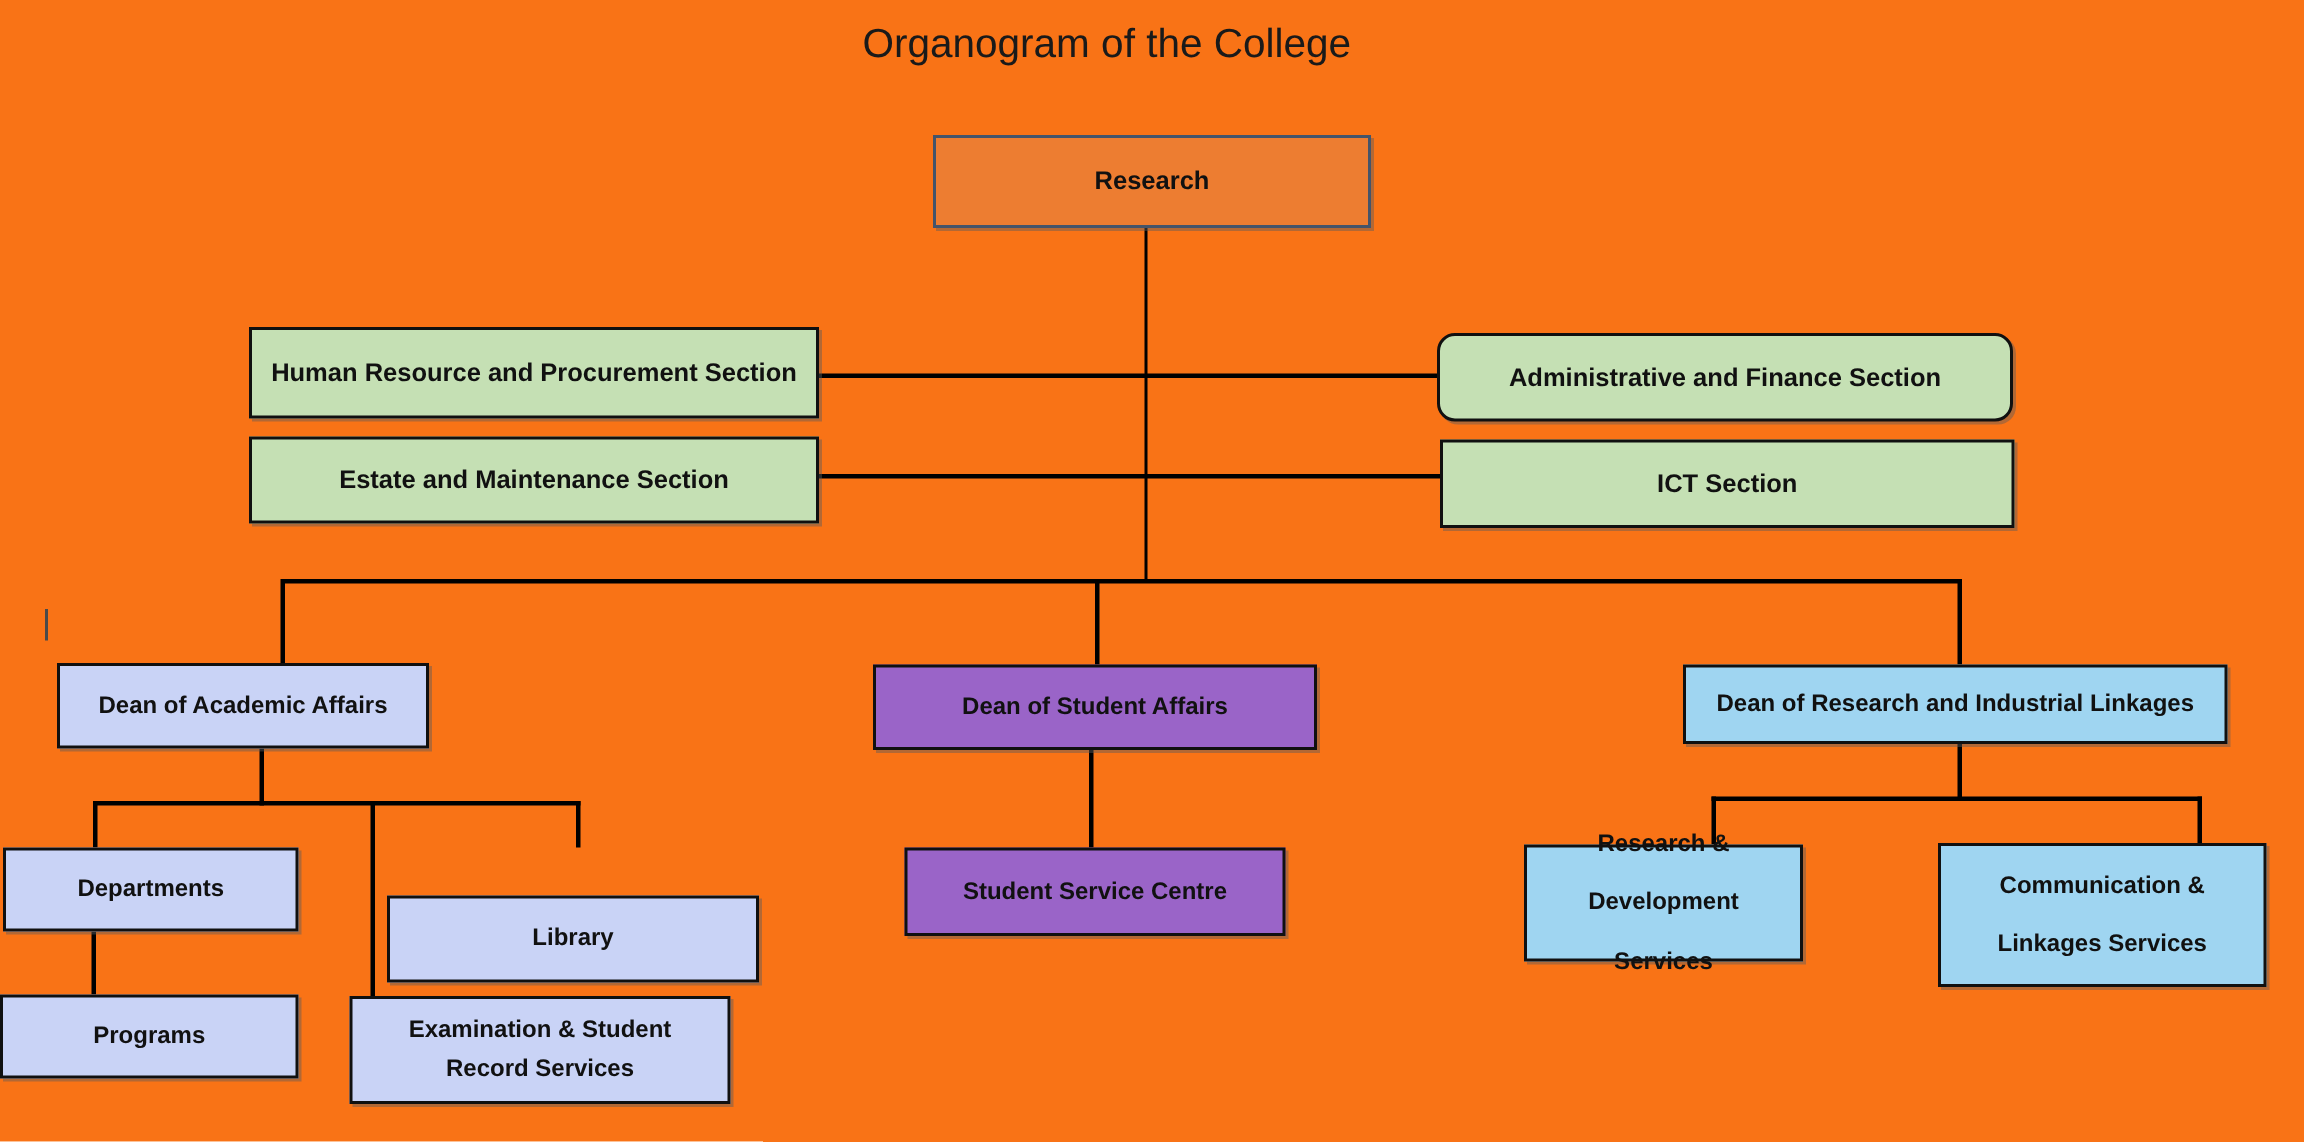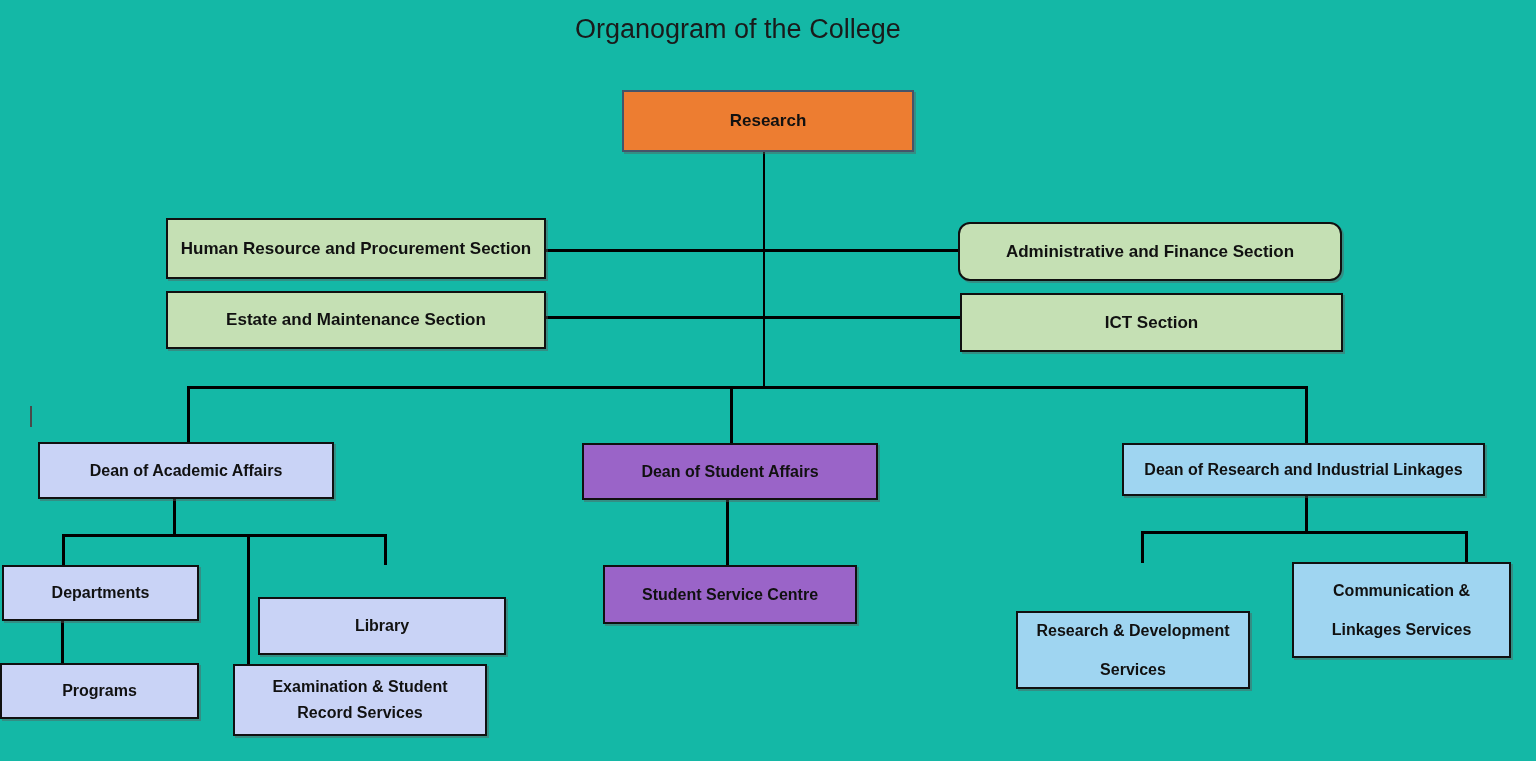--- a/index.html
+++ b/index.html
@@ -5,21 +5,21 @@
   html, body {
     margin: 0;
     padding: 0;
     background: #ffffff;
     font-family: "Liberation Sans", sans-serif;
   }
   #canvas {
     position: relative;
     width: 1536px;
     height: 761px;
-    background: #14b8a6;
+    background: #f97316;
     overflow: hidden;
   }
   .title {
     position: absolute;
     left: 575px;
     top: 14px;
     font-size: 27px;
     font-weight: 400;
     color: #1a1a1a;
     white-space: nowrap;
@@ -60,29 +60,29 @@
   .hline { height: 3px; }
   .vline { width: 3px; }
   .vline.thin { width: 2px; }
 
   
   #n-president { left: 622px; top: 90px;  width: 292px; height: 62px; }
   #n-hr        { left: 166px; top: 218px; width: 380px; height: 61px; }
   #n-estate    { left: 166px; top: 291px; width: 380px; height: 58px; }
   #n-admin     { left: 958px; top: 222px; width: 384px; height: 59px; border-radius: 12px; }
   #n-ict       { left: 960px; top: 293px; width: 383px; height: 59px; }
-  #n-dean-academic { left: 38px;   top: 442px; width: 296px; height: 57px; }
+  #n-dean-academic { left: 38px;   top: 442px; width: 248px; height: 57px; }
   #n-dean-student  { left: 582px;  top: 443px; width: 296px; height: 57px; }
   #n-dean-research { left: 1122px; top: 443px; width: 363px; height: 53px; }
   #n-departments { left: 2px;   top: 565px; width: 197px; height: 56px; }
   #n-library     { left: 258px; top: 565px; width: 248px; height: 58px; margin-top: 32px; }
   #n-programs    { left: 0px;   top: 663px; width: 199px; height: 56px; }
   #n-exam        { left: 233px; top: 664px; width: 254px; height: 72px; }
   #n-student-service { left: 603px; top: 565px; width: 254px; height: 59px; align-items: center; }
-  #n-rd   { left: 1016px; top: 563px; width: 234px; height: 78px; margin-top: 48px; }
+  #n-rd   { left: 1016px; top: 563px; width: 186px; height: 78px; }
   #n-comm { left: 1292px; top: 562px; width: 219px; height: 96px; }
 
   
   #c-trunk      { left: 763px;  top: 152px; height: 236px; }
   #c-row1       { left: 546px;  top: 249px; width: 412px; }
   #c-row2       { left: 546px;  top: 316px; width: 414px; }
   #c-deans-bus  { left: 188px;  top: 386px; width: 1120px; }
   #c-drop-academic { left: 187px;  top: 386px; height: 56px; }
   #c-drop-student  { left: 730px;  top: 386px; height: 57px; }
   #c-drop-research { left: 1305px; top: 386px; height: 57px; }

